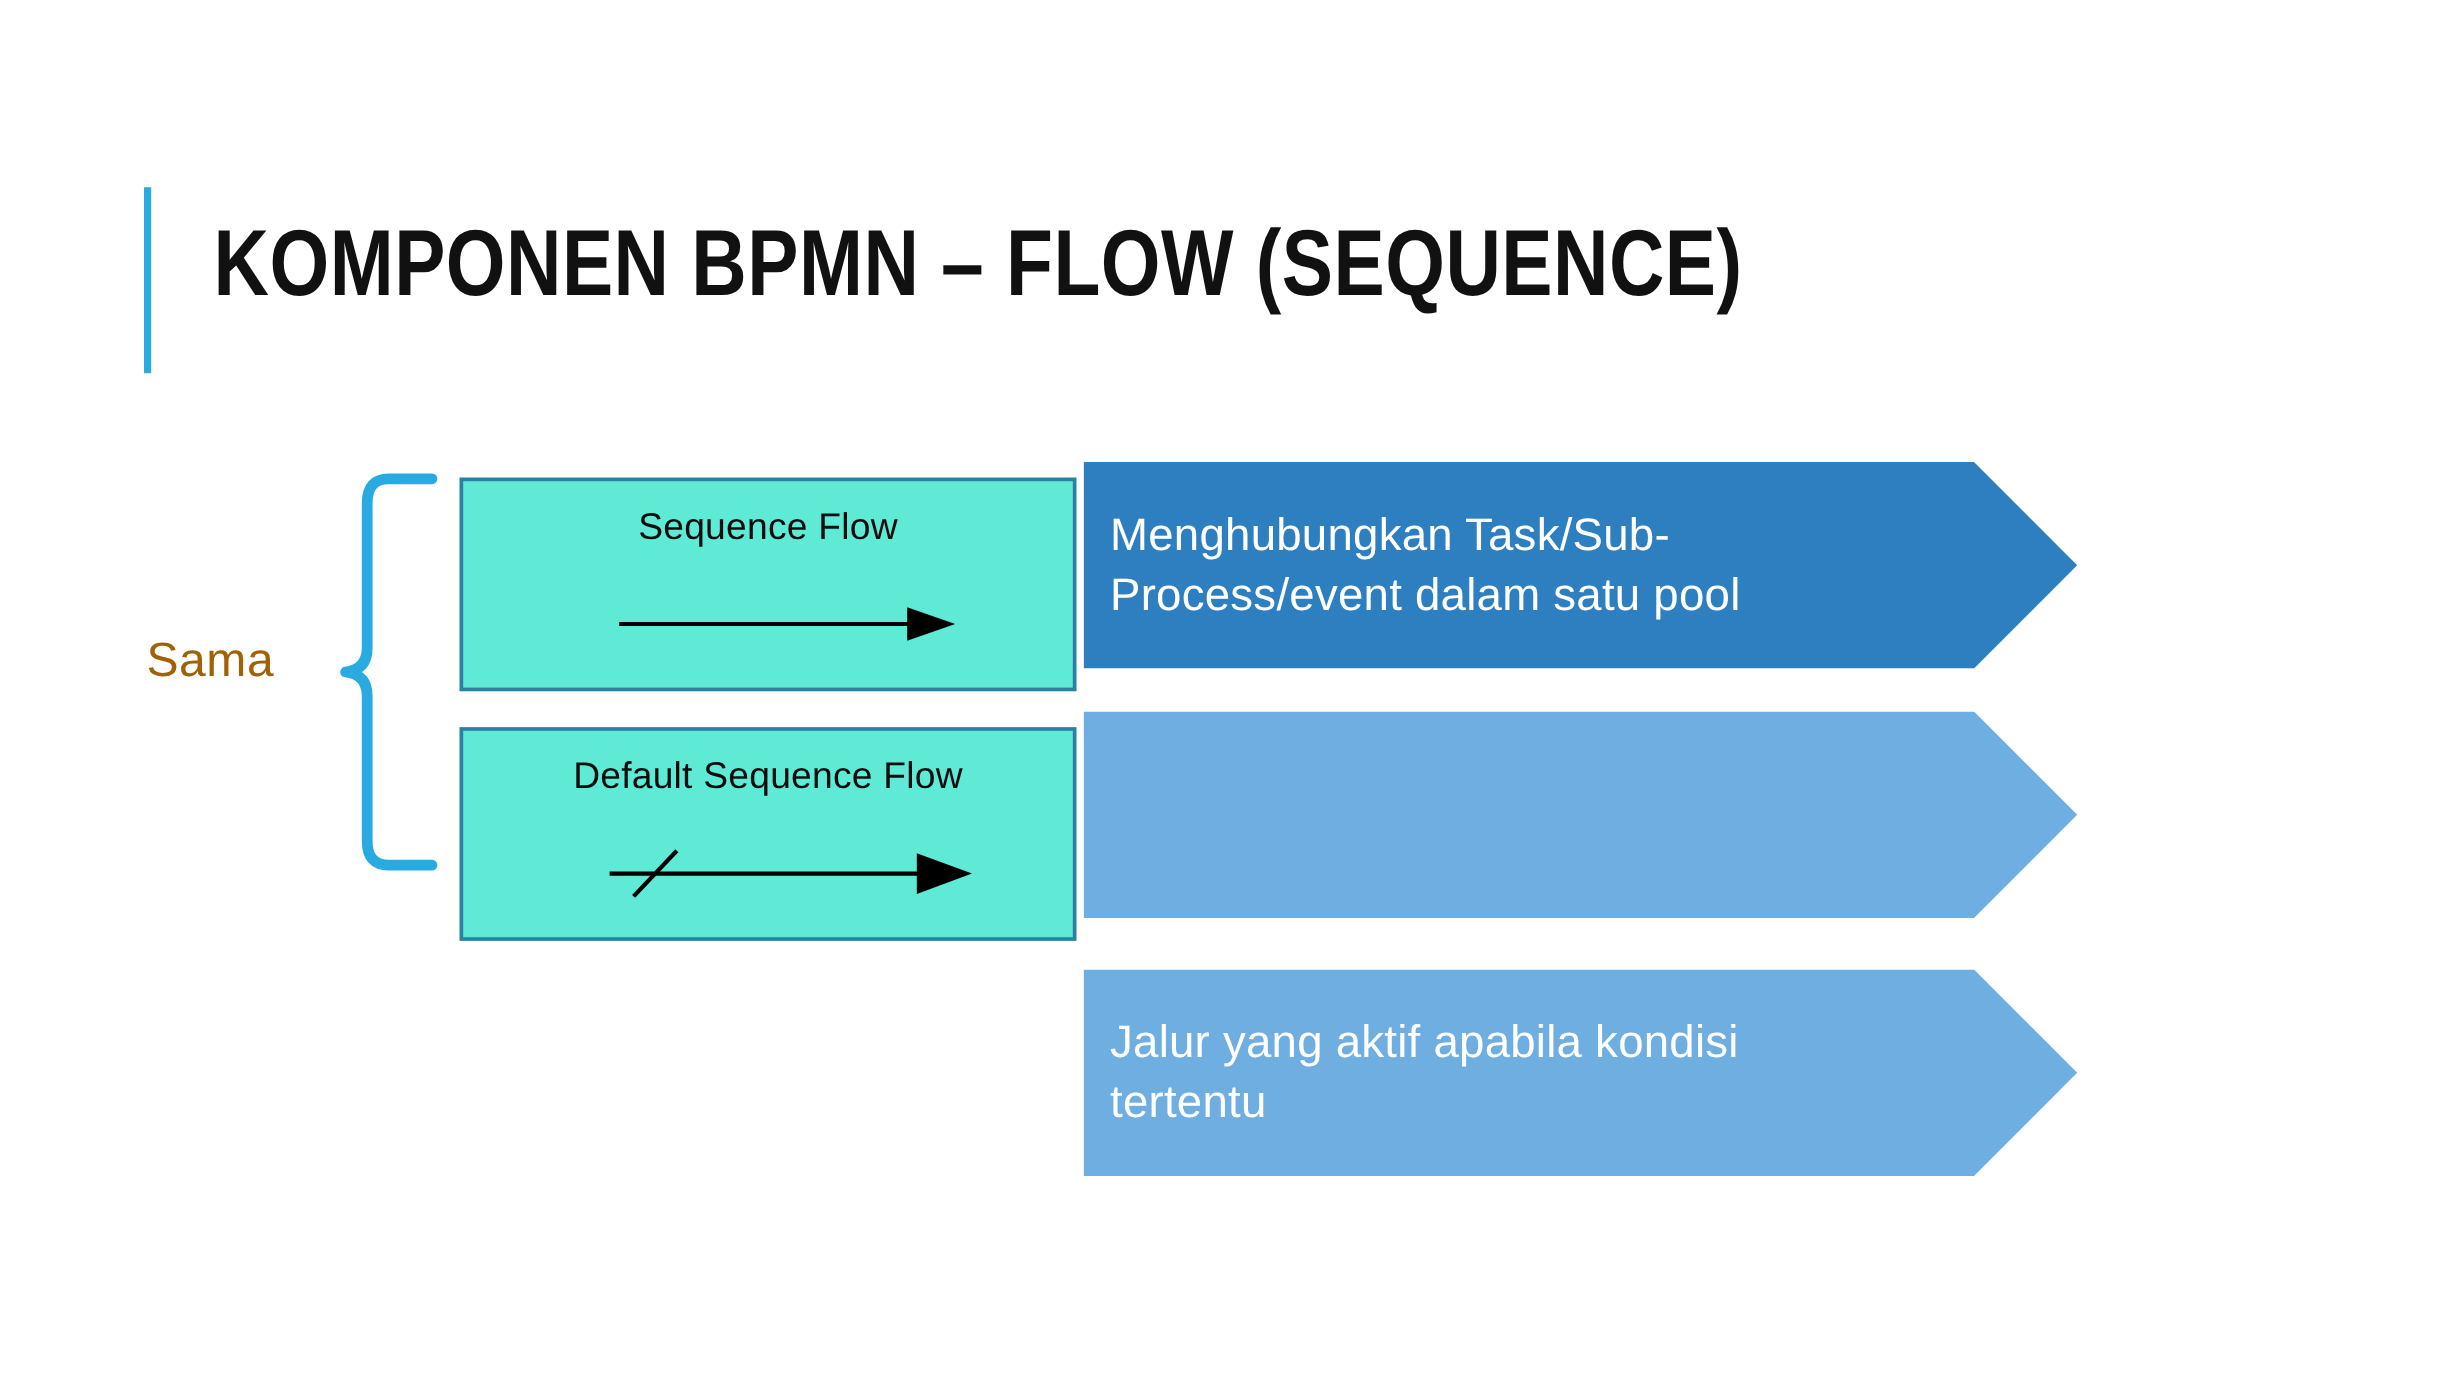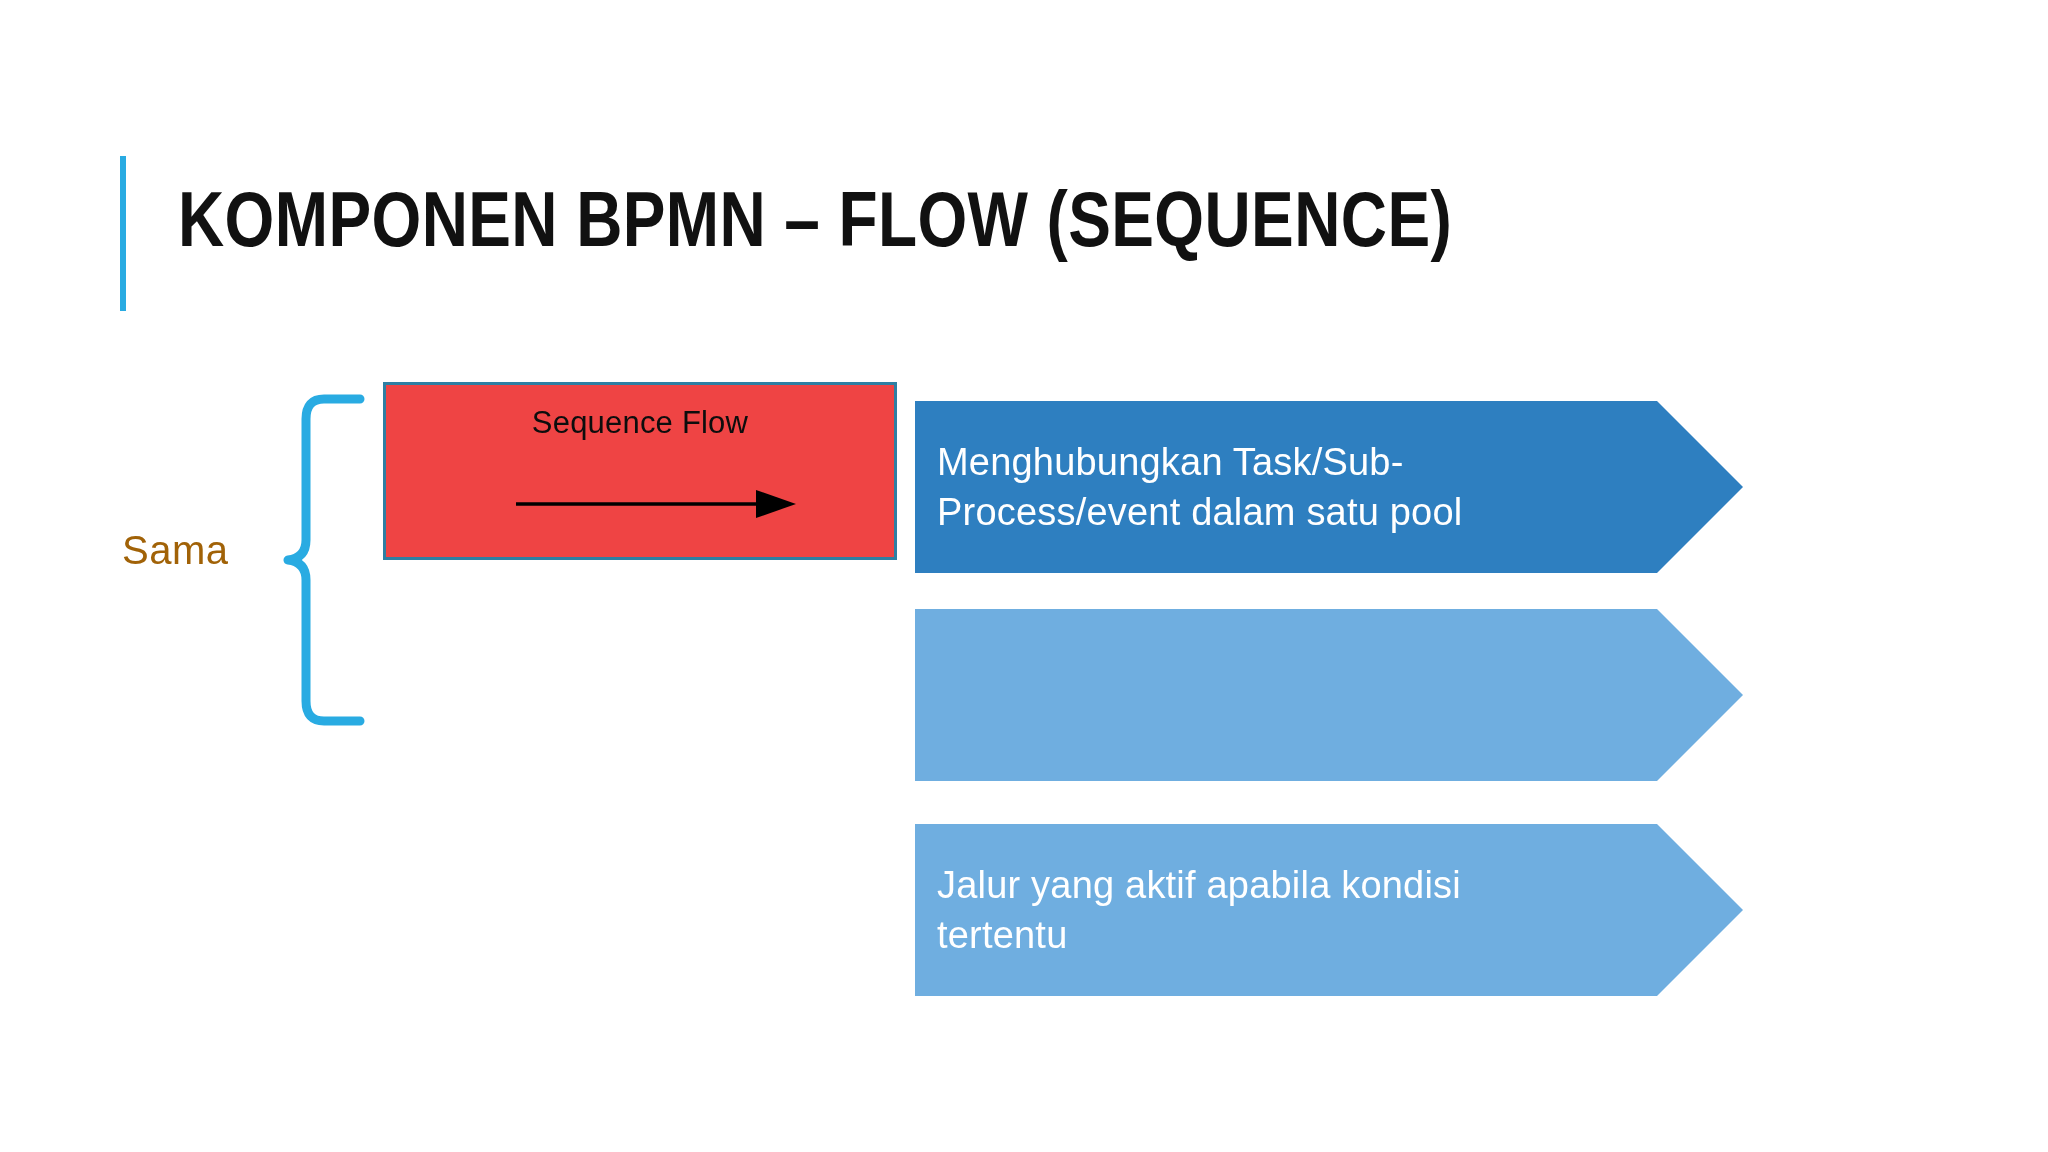--- a/index.html
+++ b/index.html
@@ -73,26 +73,26 @@
     left: 383px;
     width: 1345px;
   }
   #row-0 { top: 382px; height: 178px; }
   #row-1 { top: 590px; height: 178px; }
   #row-2 { top: 805px; height: 178px; }
 
   .symbol-box {
     position: absolute;
     left: 0px;
-    top: 0px;
+    top: 16px;
     width: 514px;
     height: 100%;
     box-sizing: border-box;
     border: 3px solid #2E7FA3;
-    background: #ef4444;
+    background: #5eead4;
     z-index: 2;
   }
   .symbol-caption {
     position: absolute;
     left: 0;
     right: 0;
     top: 20px;
     text-align: center;
     font-size: 31px;
     color: #0d0d0d;
@@ -102,26 +102,25 @@
   .symbol-art {
     position: absolute;
     left: 0;
     top: 74px;
     width: 514px;
     height: 90px;
   }
 
   .banner {
     position: absolute;
-    left: 532px;
+    left: 520px;
     top: 3px;
     width: 828px;
     height: calc(100% - 6px);
     z-index: 1;
-    margin-top: 16px;
   }
   .banner svg { display: block; width: 100%; height: 100%; }
   .banner-text {
     position: absolute;
     left: 22px;
     top: 0;
     width: 660px;
     height: 100%;
     display: flex;
     flex-direction: column;
@@ -162,20 +161,30 @@
   </div>
   <div class="banner">
     <svg viewBox="0 0 828 172" preserveAspectRatio="none" xmlns="http://www.w3.org/2000/svg">
       <polygon points="0,0 742,0 828,86 742,172 0,172" fill="#2E7FC0"></polygon>
     </svg>
     <div class="banner-text">Menghubungkan Task/Sub-Process/event dalam satu pool</div>
   </div>
 </div>
 
 <div class="row" id="row-1">
+  <div class="symbol-box">
+    <div class="symbol-caption">Default Sequence Flow</div>
+    <div class="symbol-art">
+      <svg viewBox="0 0 514 90" width="514" height="90" xmlns="http://www.w3.org/2000/svg">
+        <line x1="122" y1="45" x2="382" y2="45" stroke="#000000" stroke-width="3.5"></line>
+        <line x1="142" y1="64" x2="178" y2="26" stroke="#000000" stroke-width="3.5"></line>
+        <polygon points="378,28 424,45 378,62" fill="#000000"></polygon>
+      </svg>
+    </div>
+  </div>
   <div class="banner">
     <svg viewBox="0 0 828 172" preserveAspectRatio="none" xmlns="http://www.w3.org/2000/svg">
       <polygon points="0,0 742,0 828,86 742,172 0,172" fill="#6FAEE0"></polygon>
     </svg>
   </div>
 </div>
 
 <div class="row" id="row-2">
   <div class="banner">
     <svg viewBox="0 0 828 172" preserveAspectRatio="none" xmlns="http://www.w3.org/2000/svg">

